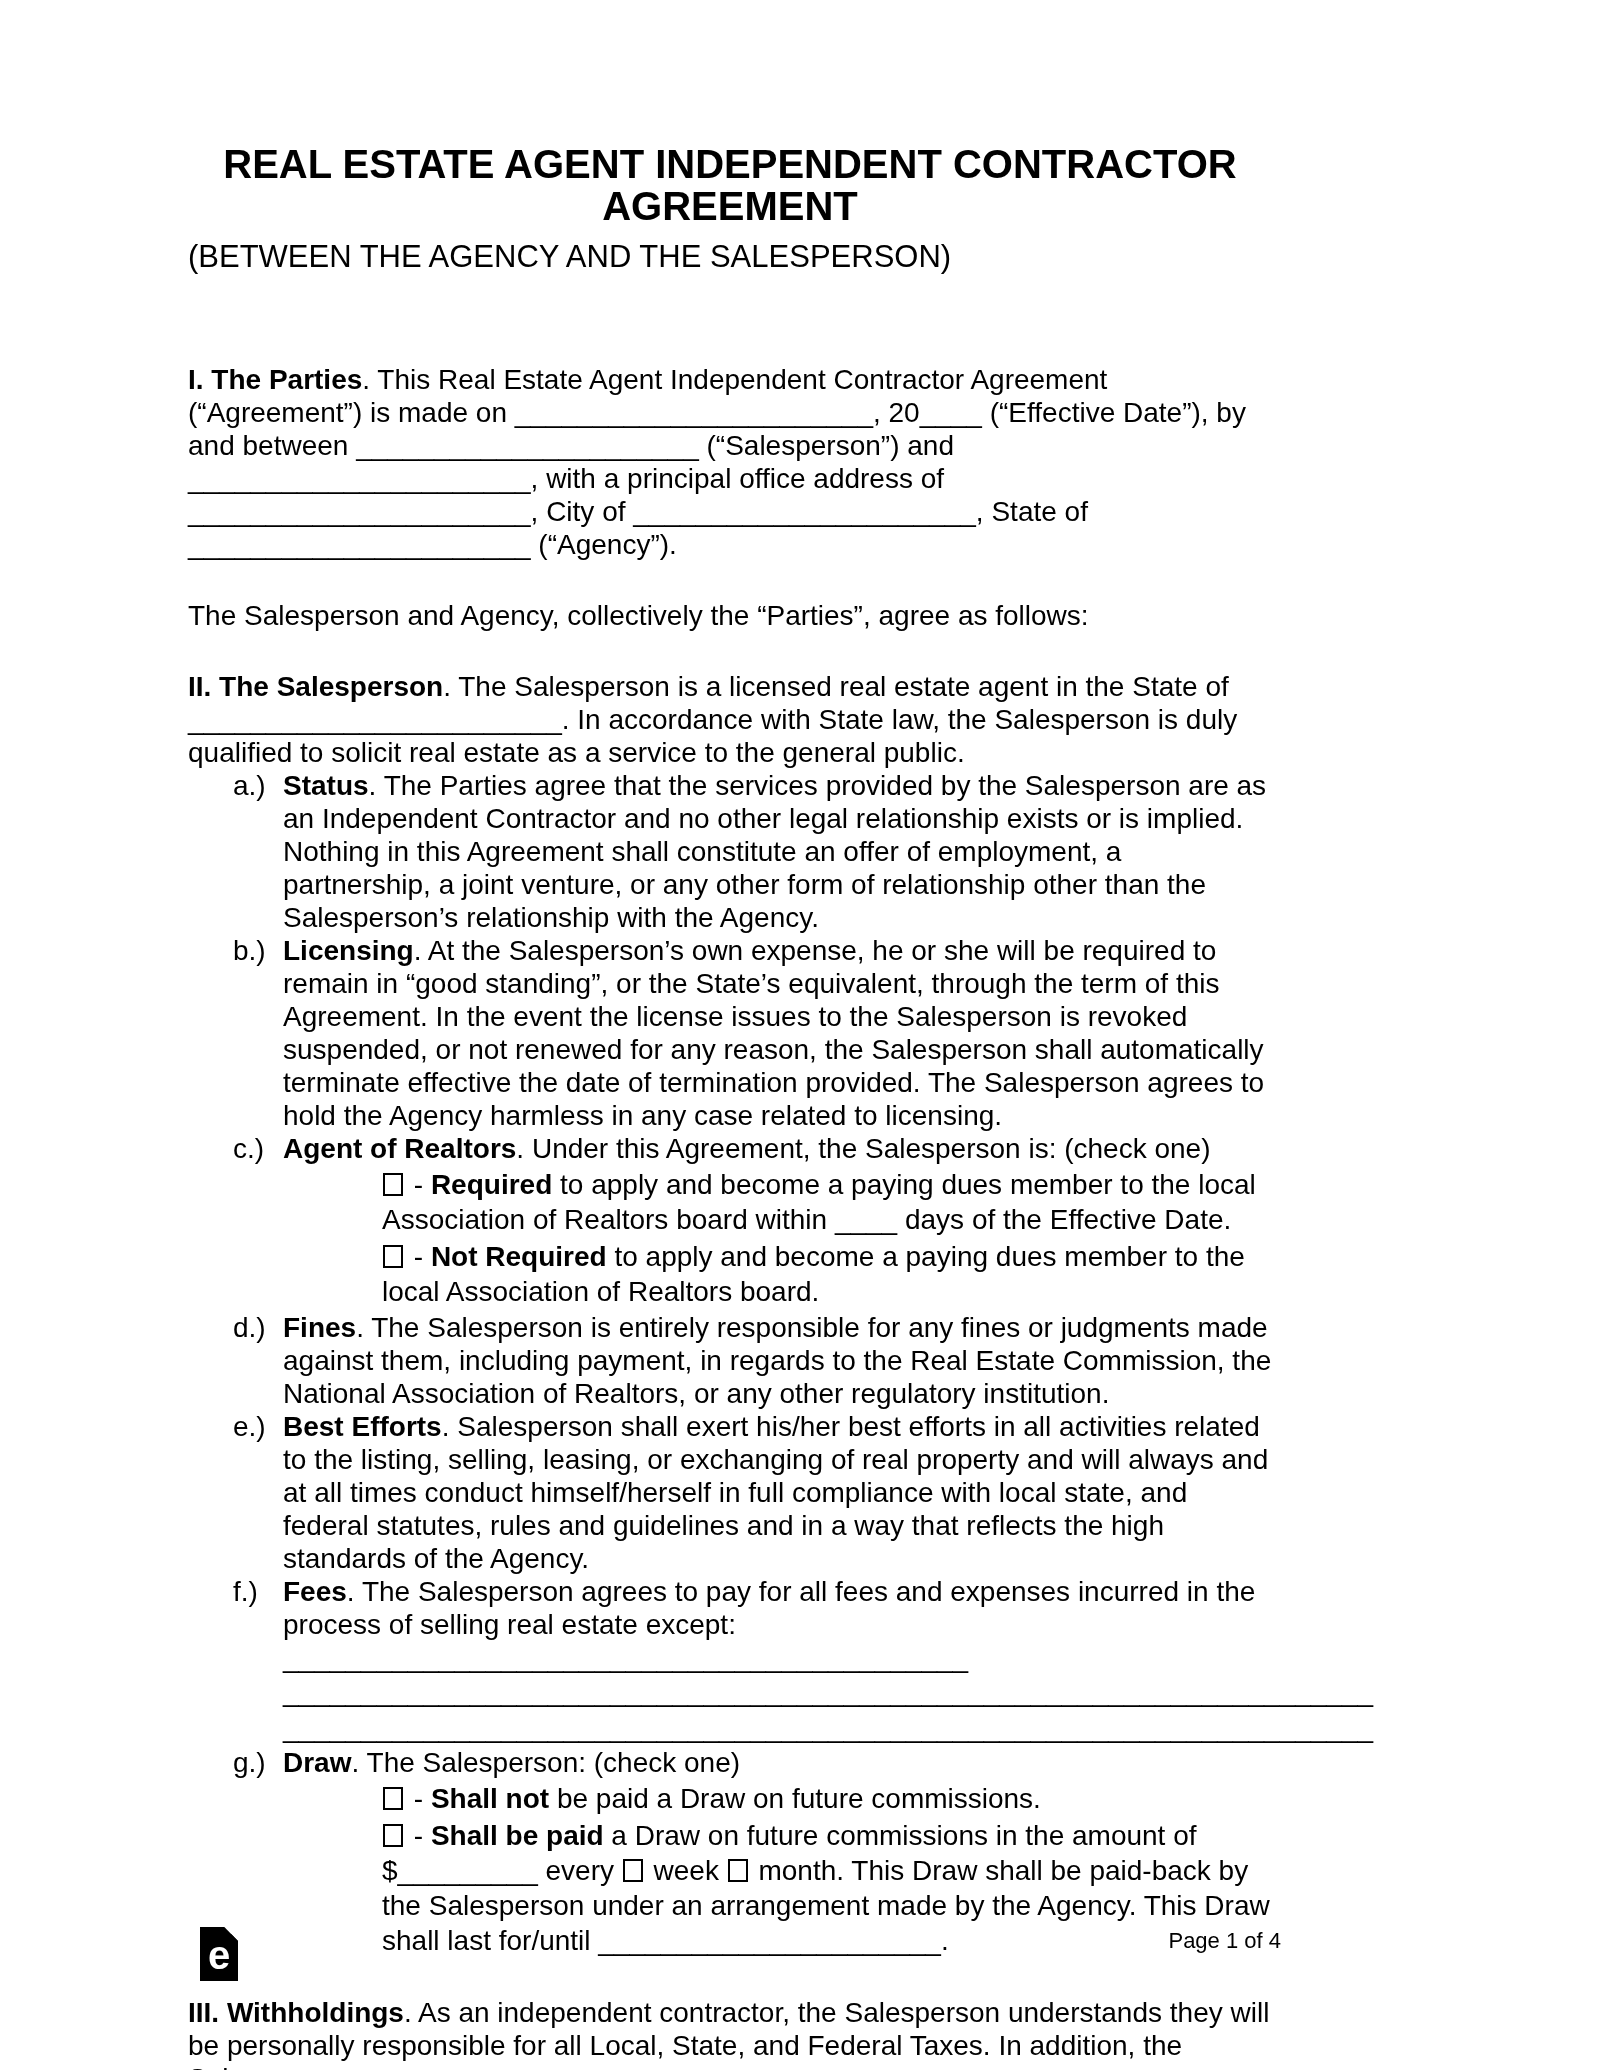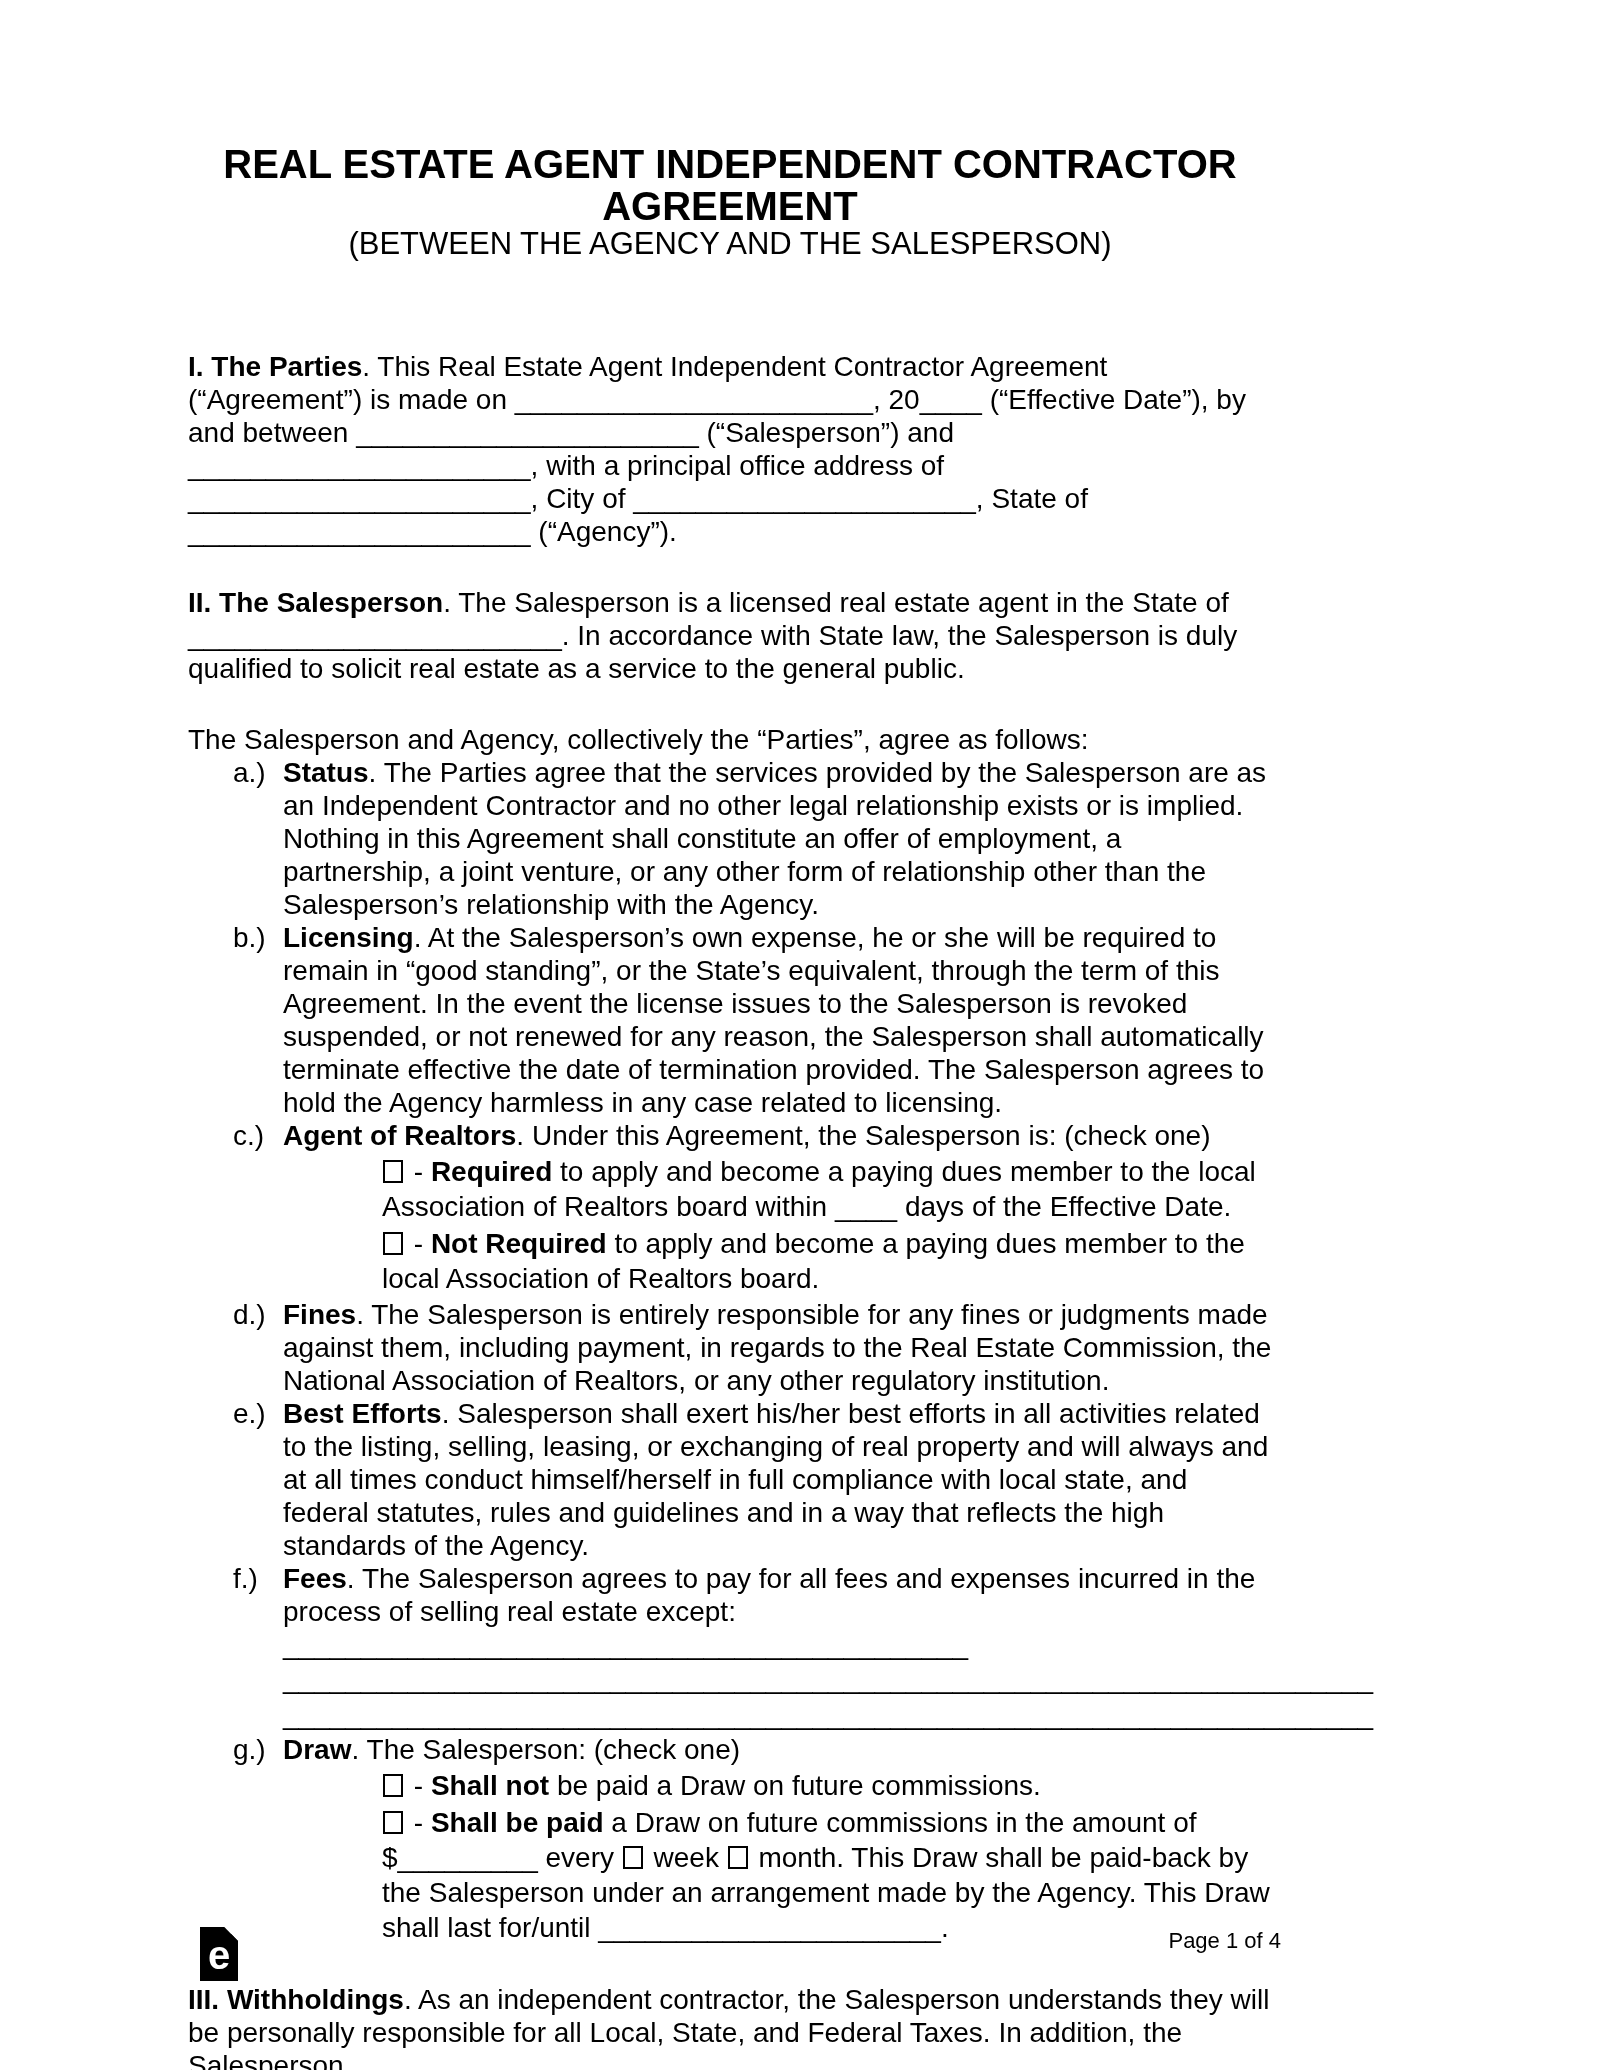--- a/index.html
+++ b/index.html
@@ -17,22 +17,22 @@
   .title{
     font-size:40px;
     line-height:42px;
     font-weight:700;
     text-align:center;
     letter-spacing:0px;
   }
   .subtitle{
     font-size:31px;
     line-height:34px;
-    text-align:center;
-    margin-top:0;
+    text-align:left;
+    margin-top:13px;
   }
   .blocks{
     margin-top:89px;
     font-size:28px;
     line-height:33px;
   }
   .blk{margin:0;}
   .blk.p{margin-top:38px;}
   .blk.p:first-child{margin-top:0;}
   .blk.li{margin-left:95px;position:relative;}
@@ -82,22 +82,22 @@
 </style>
 </head>
 <body>
 
 <div class="page">
   <div class="title">REAL ESTATE AGENT INDEPENDENT CONTRACTOR AGREEMENT</div>
   <div class="subtitle">(BETWEEN THE AGENCY AND THE SALESPERSON)</div>
 
   <div class="blocks">
       <div class="blk p"><span class="b">I. The Parties</span><span>. This Real Estate Agent Independent Contractor Agreement (“Agreement”) is made on _______________________, 20____ (“Effective Date”), by and between ______________________ (“Salesperson”) and ______________________, with a principal office address of ______________________, City of ______________________, State of ______________________ (“Agency”).</span></div>
+      <div class="blk p"><span>The Salesperson and Agency, collectively the “Parties”, agree as follows:</span></div>
       <div class="blk p"><span class="b">II. The Salesperson</span><span>. The Salesperson is a licensed real estate agent in the State of ________________________. In accordance with State law, the Salesperson is duly qualified to solicit real estate as a service to the general public.</span></div>
-      <div class="blk p"><span>The Salesperson and Agency, collectively the “Parties”, agree as follows:</span></div>
       <div class="blk li"><span class="lab">a.)</span><span class="b">Status</span><span>. The Parties agree that the services provided by the Salesperson are as an Independent Contractor and no other legal relationship exists or is implied. Nothing in this Agreement shall constitute an offer of employment, a partnership, a joint venture, or any other form of relationship other than the Salesperson’s relationship with the Agency.</span></div>
       <div class="blk li"><span class="lab">b.)</span><span class="b">Licensing</span><span>. At the Salesperson’s own expense, he or she will be required to remain in “good standing”, or the State’s equivalent, through the term of this Agreement. In the event the license issues to the Salesperson is revoked suspended, or not renewed for any reason, the Salesperson shall automatically terminate effective the date of termination provided. The Salesperson agrees to hold the Agency harmless in any case related to licensing.</span></div>
       <div class="blk li"><span class="lab">c.)</span><span class="b">Agent of Realtors</span><span>. Under this Agreement, the Salesperson is: (check one)</span></div>
       <div class="blk cbop"><span class="cbx"></span><span> - </span><span class="b">Required</span><span> to apply and become a paying dues member to the local Association of Realtors board within ____ days of the Effective Date.</span></div>
       <div class="blk cbop"><span class="cbx"></span><span> - </span><span class="b">Not Required</span><span> to apply and become a paying dues member to the local Association of Realtors board.</span></div>
       <div class="blk li"><span class="lab">d.)</span><span class="b">Fines</span><span>. The Salesperson is entirely responsible for any fines or judgments made against them, including payment, in regards to the Real Estate Commission, the National Association of Realtors, or any other regulatory institution.</span></div>
       <div class="blk li"><span class="lab">e.)</span><span class="b">Best Efforts</span><span>. Salesperson shall exert his/her best efforts in all activities related to the listing, selling, leasing, or exchanging of real property and will always and at all times conduct himself/herself in full compliance with local state, and federal statutes, rules and guidelines and in a way that reflects the high standards of the Agency.</span></div>
       <div class="blk li"><span class="lab">f.)</span><span class="b">Fees</span><span>. The Salesperson agrees to pay for all fees and expenses incurred in the process of selling real estate except: ____________________________________________</span></div>
       <div class="blk blankline">______________________________________________________________________</div>
       <div class="blk blankline">______________________________________________________________________</div>

